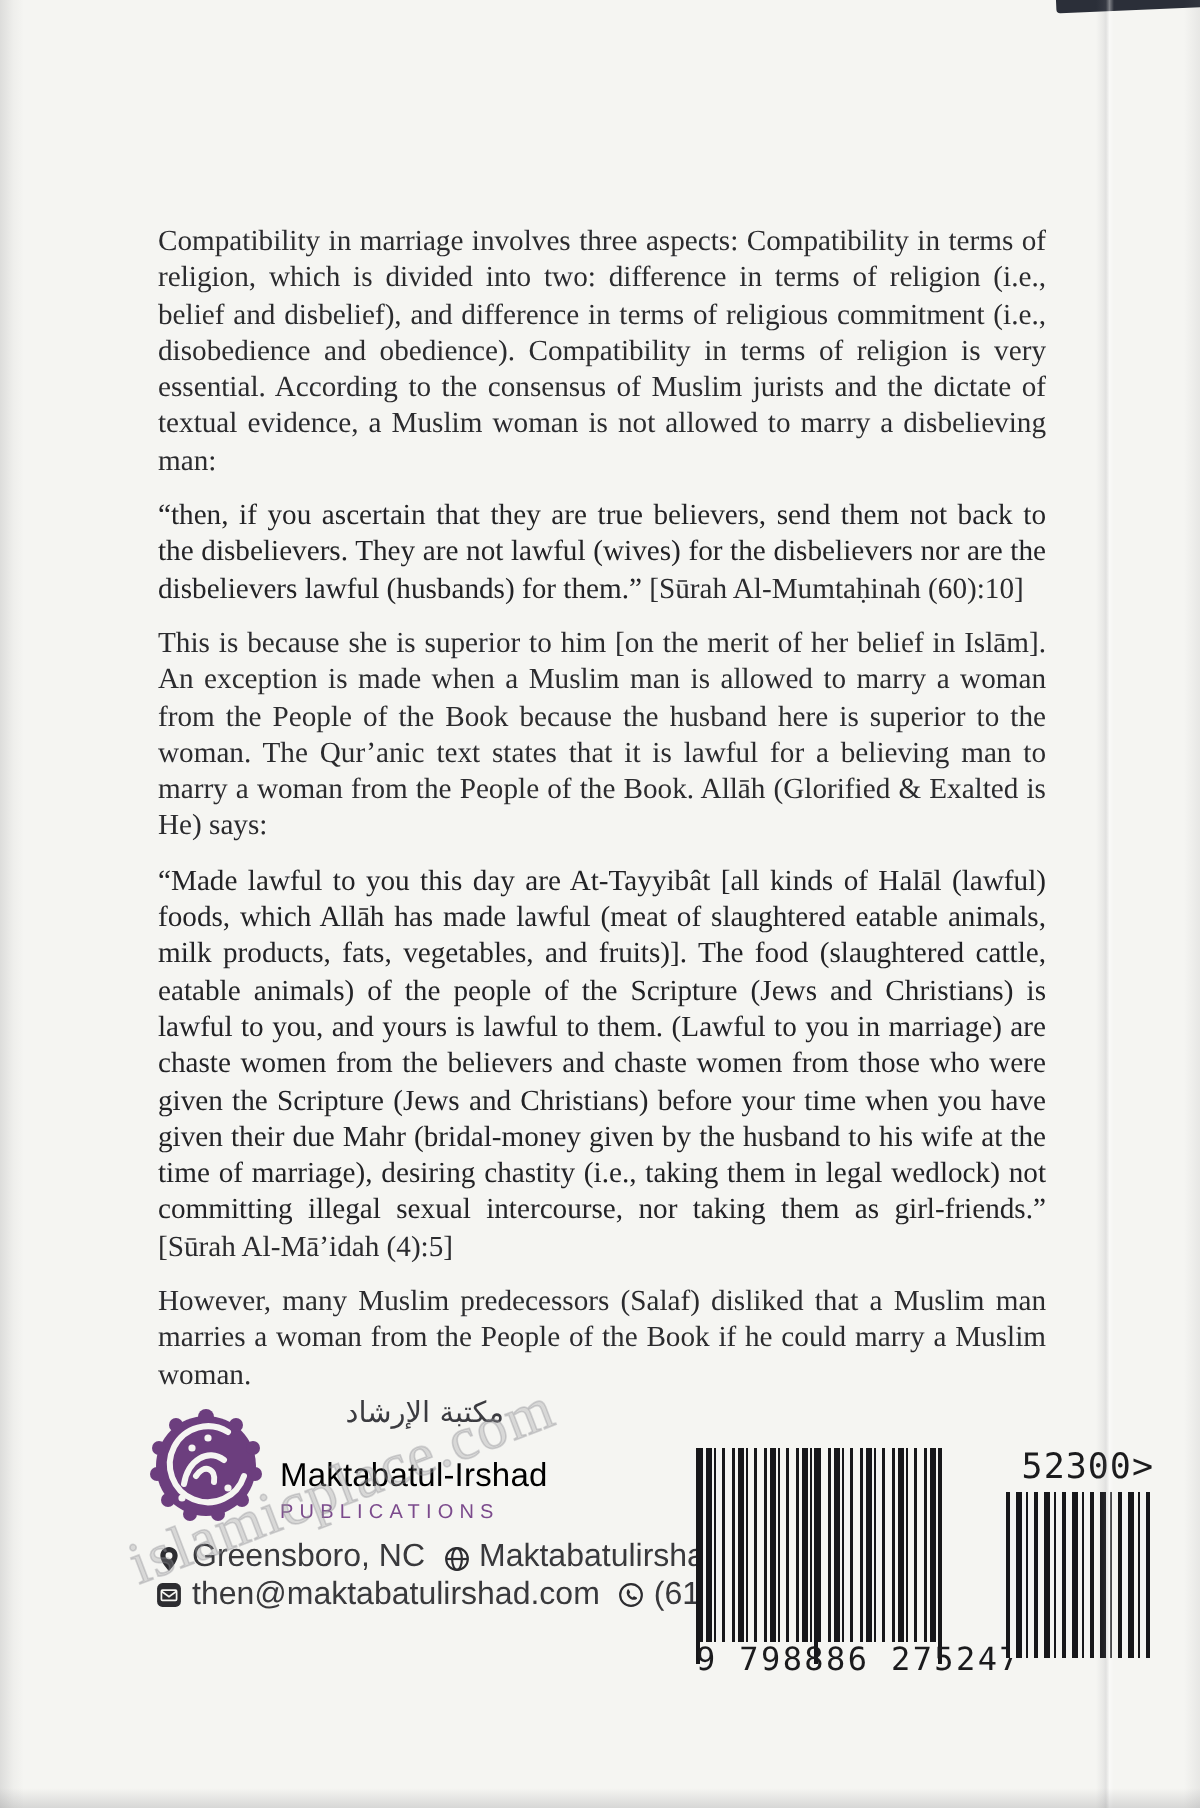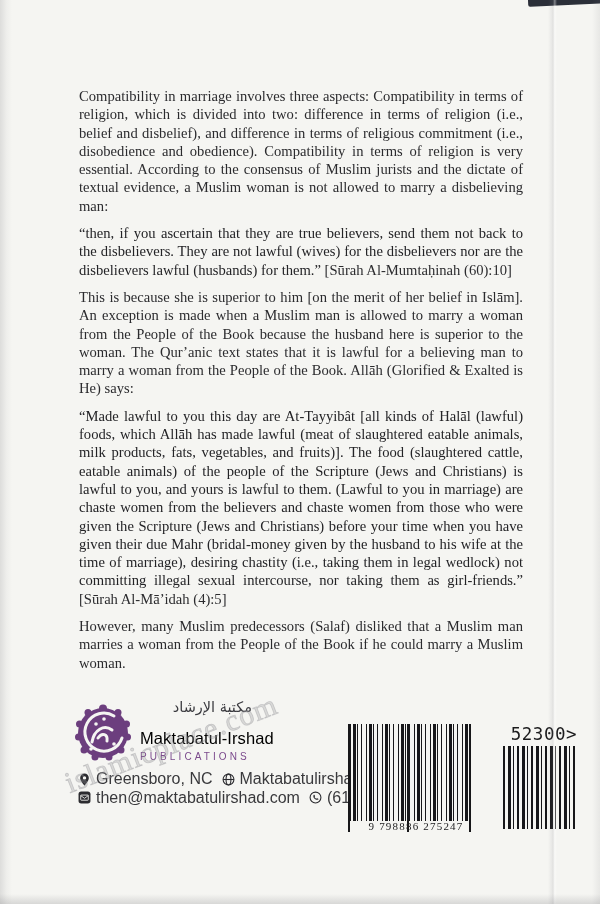--- a/index.html
+++ b/index.html
@@ -20,21 +20,21 @@
   .edge-bottom{position:absolute;left:0;bottom:0;width:100%;height:10px;
     background:linear-gradient(0deg,rgba(110,110,115,0.22),transparent);pointer-events:none;}
   .edge-right{position:absolute;right:0;top:0;width:8px;height:100%;
     background:linear-gradient(270deg,rgba(110,110,115,0.10),transparent);pointer-events:none;}
   .crease{position:absolute;left:548px;top:0;width:9px;height:100%;
     background:linear-gradient(90deg,transparent,rgba(120,120,128,0.10) 40%,rgba(120,120,128,0.16) 55%,rgba(255,255,255,0.4) 75%,transparent);pointer-events:none;}
   .corner-artifact{position:absolute;top:-6px;right:-8px;width:80px;height:11px;
     background:#2b2f39;transform:rotate(-2.5deg);border-radius:2px;}
   
   .text-block{
-    position:absolute;left:79px;top:87px;width:444px;
+    position:absolute;left:79px;top:112px;width:444px;
     font-size:14.6px;line-height:18.3px;color:#2b2b2e;
     text-align:justify;
   }
   .text-block p{margin:0 0 9px 0;}
   .quote .qbold{font-weight:normal;color:#232326;}
   .quote .qcite{font-weight:normal;}
   
   .publisher{position:absolute;left:74px;top:697px;display:flex;align-items:flex-end;}
   .logo{width:58px;height:58px;flex:0 0 auto;}
   .pub-text{margin-left:8px;width:112px;font-family:"Liberation Sans",sans-serif;}
@@ -56,21 +56,21 @@
     background:repeating-linear-gradient(90deg,
       #17171a 0px,#17171a 1.5px,#f5f5f2 1.5px,#f5f5f2 3px,
       #17171a 3px,#17171a 6px,#f5f5f2 6px,#f5f5f2 7px,
       #17171a 7px,#17171a 8px,#f5f5f2 8px,#f5f5f2 11px,
       #17171a 11px,#17171a 12.5px,#f5f5f2 12.5px,#f5f5f2 16px);}
   .guard{position:absolute;top:0;width:2px;height:108px;background:#17171a;}
   .guard.g1{left:0;}
   .guard.g2{left:59px;}
   .guard.g3{left:121px;}
   .main-digits{position:absolute;left:0;top:96px;width:136px;text-align:center;
-    font-size:11px;letter-spacing:1.2px;white-space:nowrap;font-family:Liberation Serif, serif;}
+    font-size:16px;letter-spacing:1.2px;white-space:nowrap;}
   .supplement{position:absolute;left:130px;top:0;width:74px;padding-left:25px;}
   .price-code{font-size:17.5px;letter-spacing:0.5px;text-align:right;white-space:nowrap;}
   .supp-bars{margin-top:2px;height:83px;
     background:repeating-linear-gradient(90deg,
       #17171a 0px,#17171a 2px,#f5f5f2 2px,#f5f5f2 5px,
       #17171a 5px,#17171a 8px,#f5f5f2 8px,#f5f5f2 10px,
       #17171a 10px,#17171a 11px,#f5f5f2 11px,#f5f5f2 14px);}
   
   .watermark{
     position:absolute;left:60px;top:768px;

